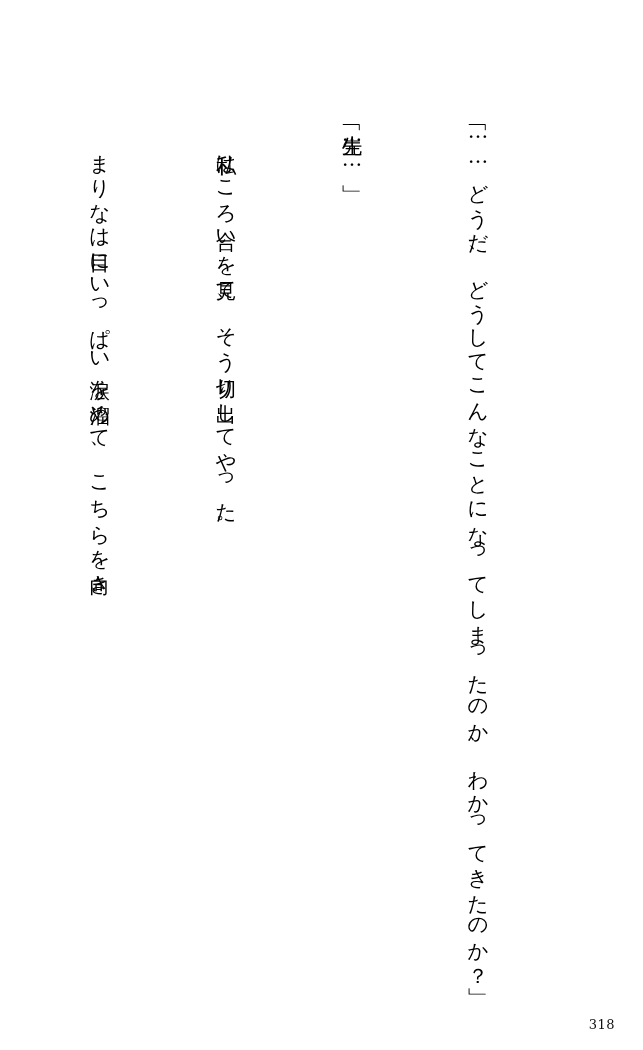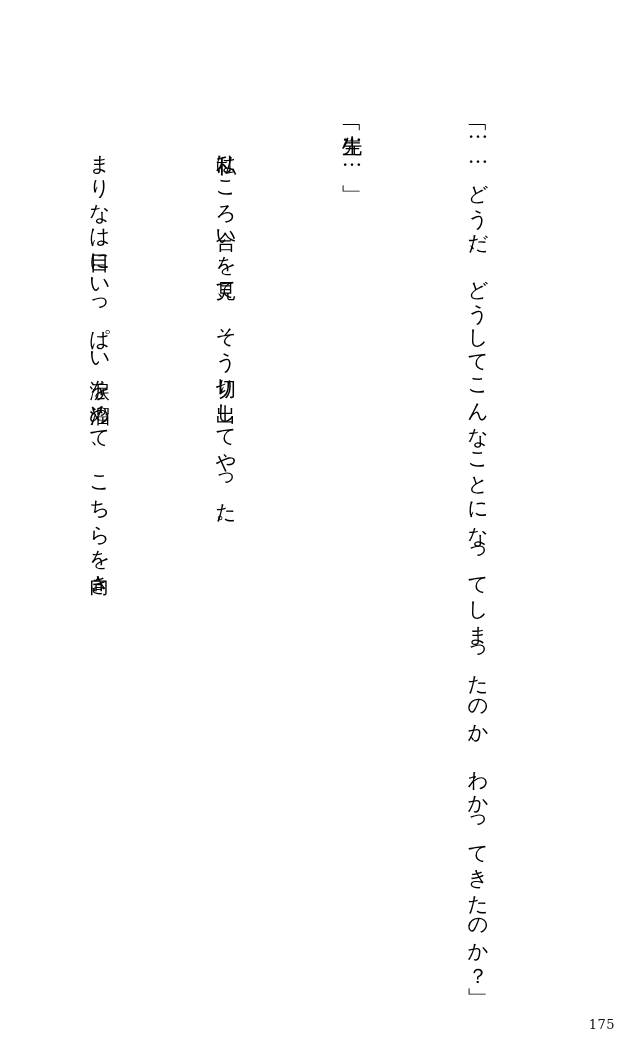--- a/index.html
+++ b/index.html
@@ -71,15 +71,15 @@
     
     
     
     
     
     
     
     
   </div>
 
-  <div id="page-number">175</div>
+  <div id="page-number">318</div>
 
 </div>
 
 </body></html>

